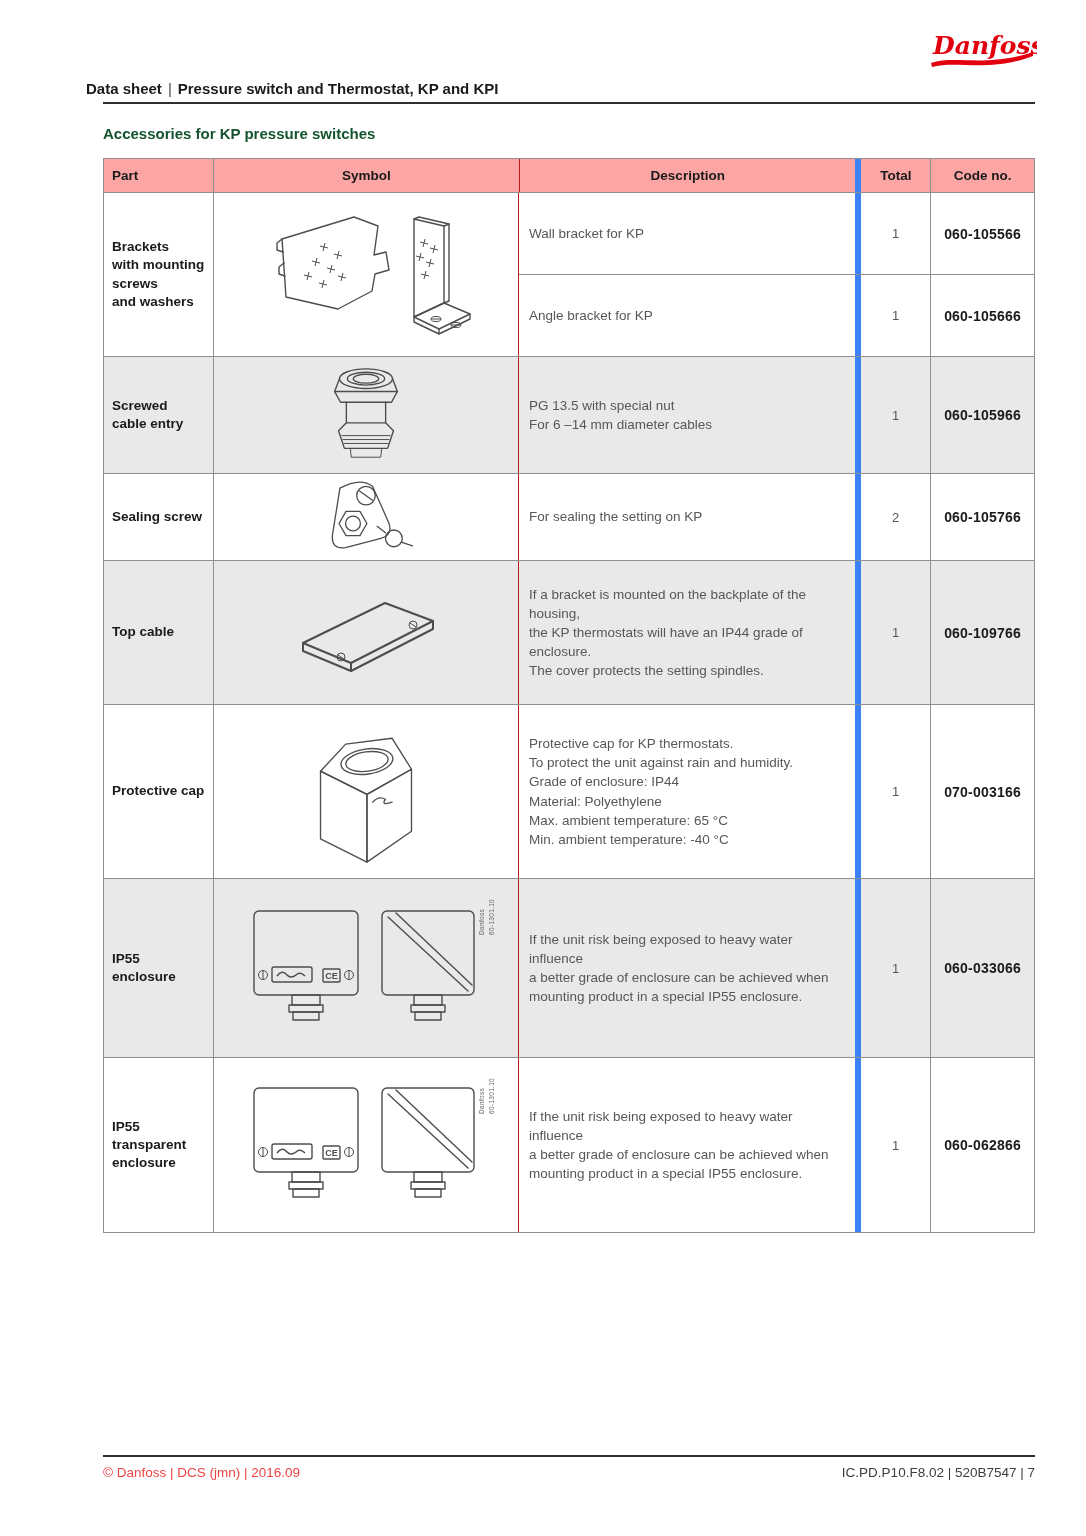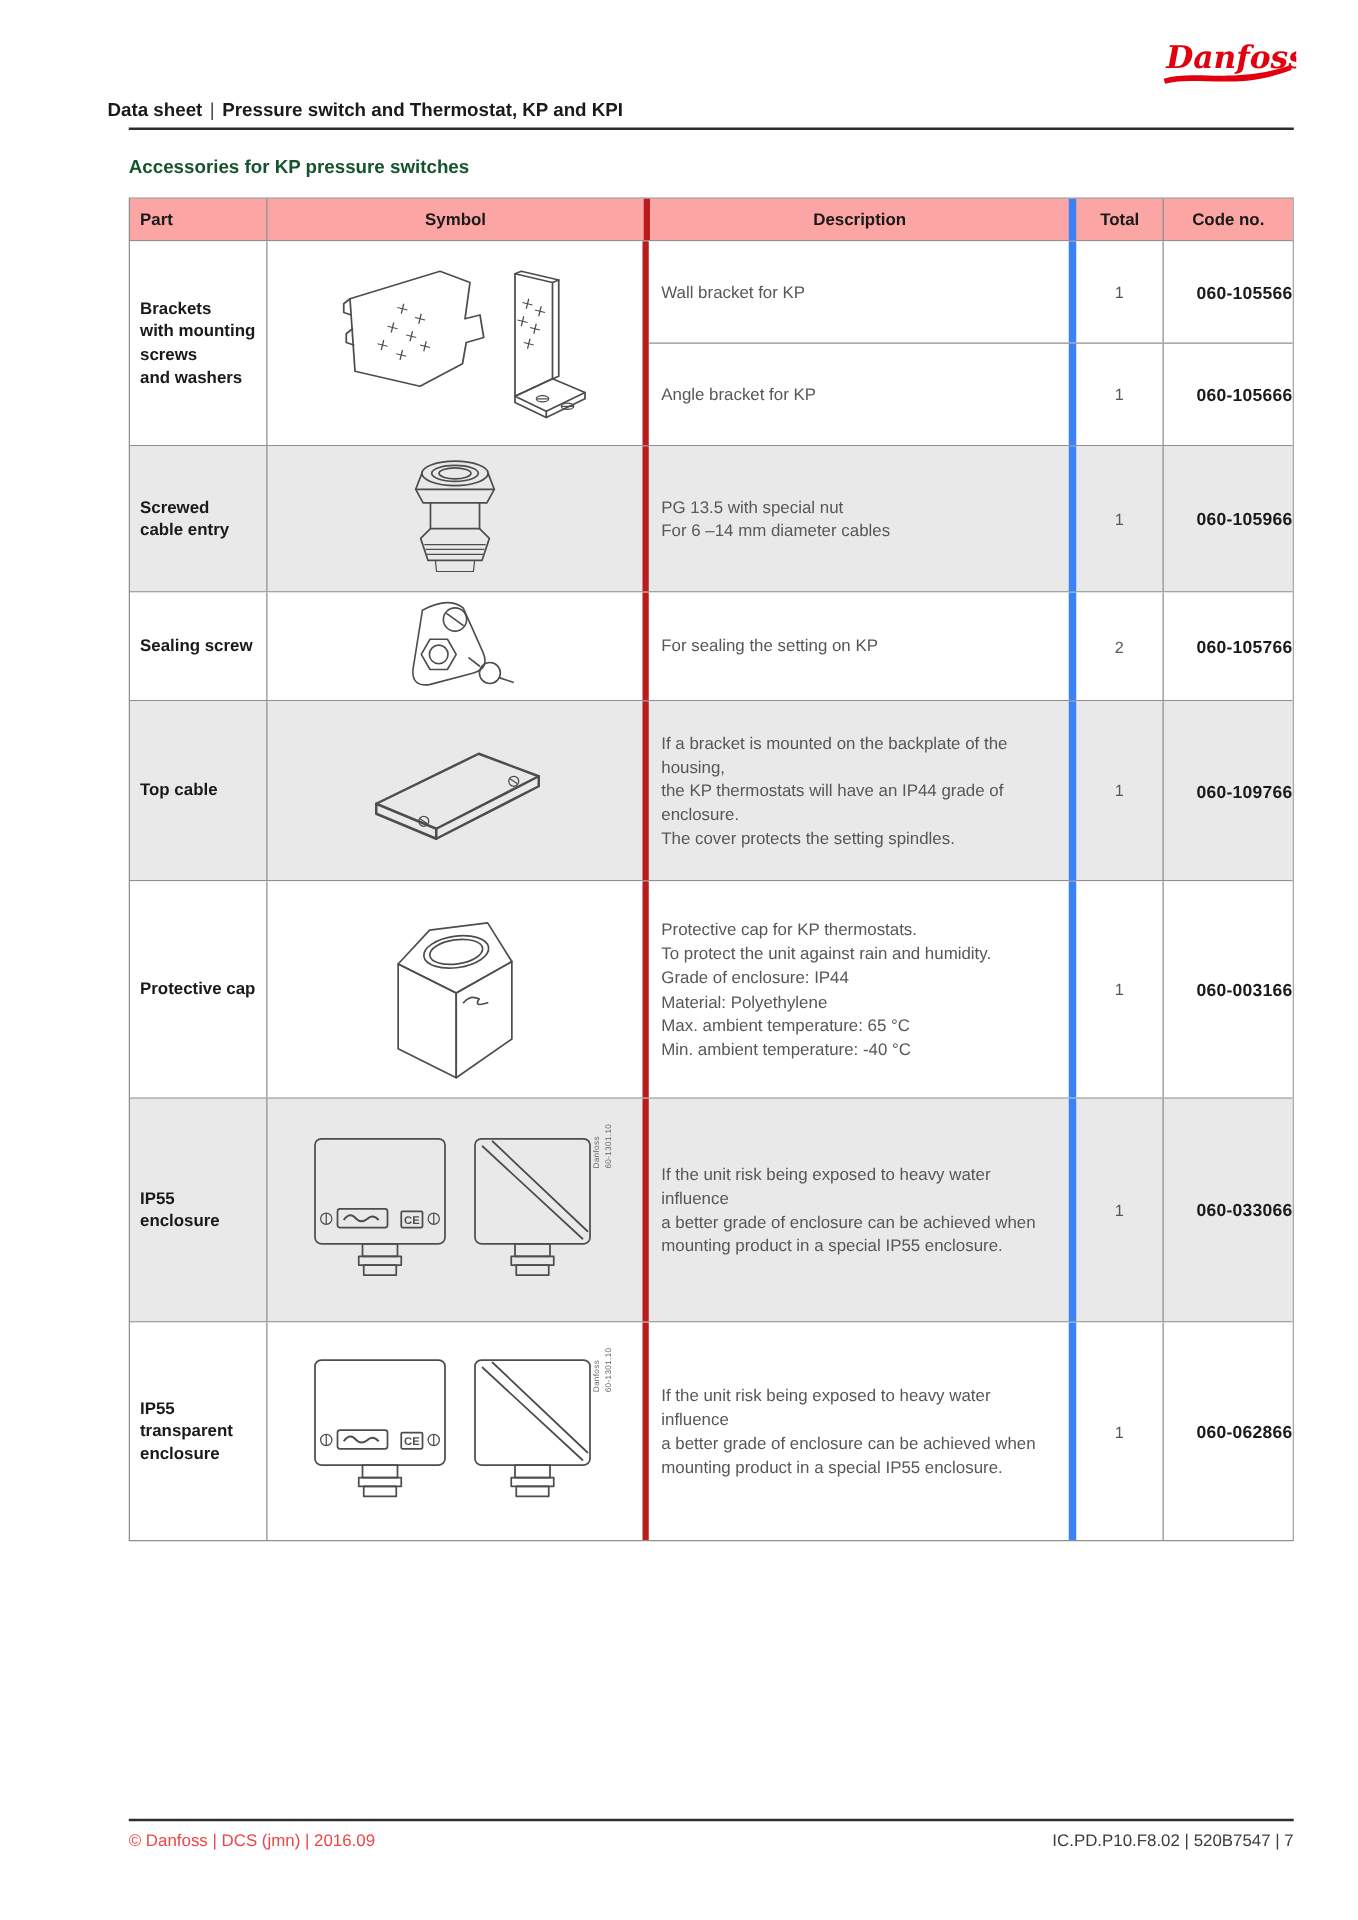--- a/index.html
+++ b/index.html
@@ -18,27 +18,27 @@
   .section-title{position:absolute;left:103px;top:125px;font-size:15px;font-weight:bold;color:#14532d;}
 
   
   .table{position:absolute;left:103px;top:158px;width:932px;border:1px solid #8f8f8f;box-sizing:border-box;}
   .trow{display:flex;border-bottom:1px solid #8f8f8f;box-sizing:border-box;background:#fff;}
   .trow:last-child{border-bottom:none;}
   .trow.shaded{background:#e9e9e9;}
   .thead{background:#fca5a5;height:34px;}
   .cell{box-sizing:border-box;display:flex;align-items:center;}
   .c-part{width:110px;border-right:1px solid #8f8f8f;padding:6px 8px;}
-  .c-symbol{width:307px;border-right:5px solid #b91c1c;justify-content:center;position:relative;}
+  .c-symbol{width:307px;border-right:1px solid #b91c1c;justify-content:center;position:relative;}
   .sub{width:515px;display:flex;flex-direction:column;}
   .subrow{display:flex;flex:1;box-sizing:border-box;}
   .subrow + .subrow{border-top:1px solid #8f8f8f;}
   .c-desc{width:342px;border-right:6px solid #3b82f6;padding:8px 10px;}
   .c-total{width:70px;border-right:1px solid #8f8f8f;justify-content:center;}
-  .c-code{width:103px;justify-content:flex-end;}
+  .c-code{width:103px;justify-content:center;}
   .th{font-weight:bold;font-size:13.5px;color:#1a1a1a;}
   .thead .c-symbol,.thead .c-desc,.thead .c-total{justify-content:center;}
   .thead .c-code{justify-content:center;}
   .part-txt{font-weight:bold;font-size:13.5px;color:#1a1a1a;line-height:1.35;white-space:pre-line;}
   .desc-txt{font-size:13.5px;color:#575757;line-height:1.42;white-space:pre-line;}
   .total-txt{font-size:13px;color:#575757;}
   .code-txt{font-size:14px;font-weight:bold;color:#1a1a1a;letter-spacing:.2px;}
   .vcap{position:absolute;right:22px;top:20px;writing-mode:vertical-rl;transform:rotate(180deg);
         font-size:6.5px;color:#666;line-height:1.5;white-space:pre-line;letter-spacing:.3px;}
 
@@ -271,21 +271,21 @@
 To protect the unit against rain and humidity.
 Grade of enclosure: IP44
 Material: Polyethylene
 Max. ambient temperature: 65 °C
 Min. ambient temperature: -40 °C</span>
             </div>
           <div class="cell c-total">
               <span class="total-txt">1</span>
             </div>
           <div class="cell c-code">
-              <span class="code-txt">060-003166</span>
+              <span class="code-txt">070-003166</span>
             </div>
         </div>
       </div>
     </div>
 
     <div class="trow shaded" style="height:179px">
       <div class="cell c-part">
         <span class="part-txt">IP55
 enclosure</span>
       </div>

